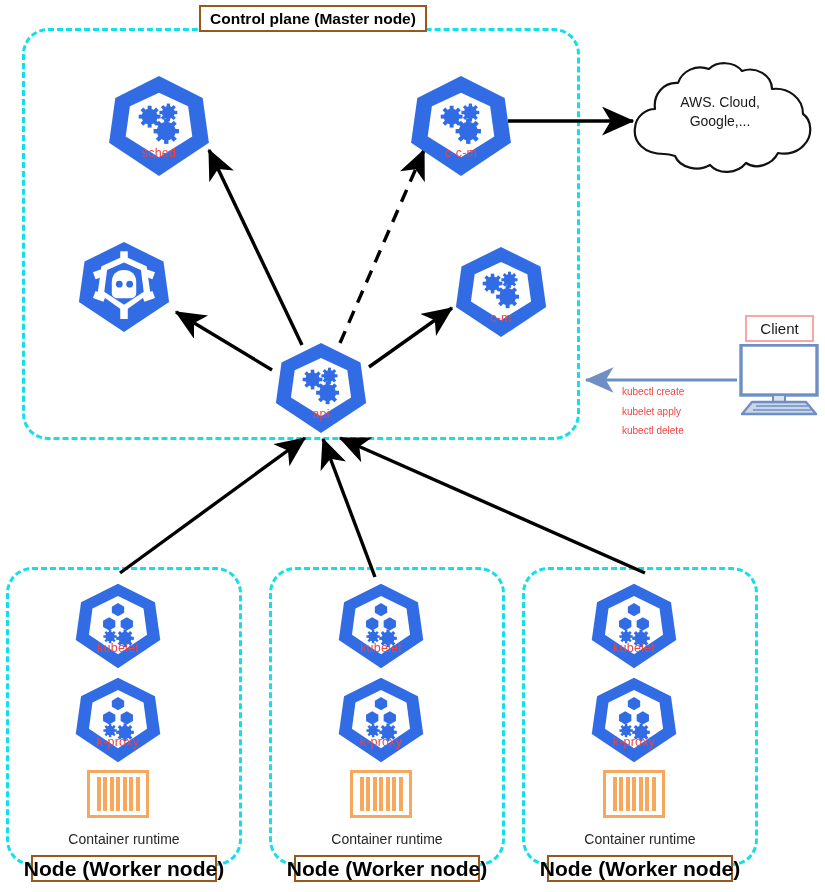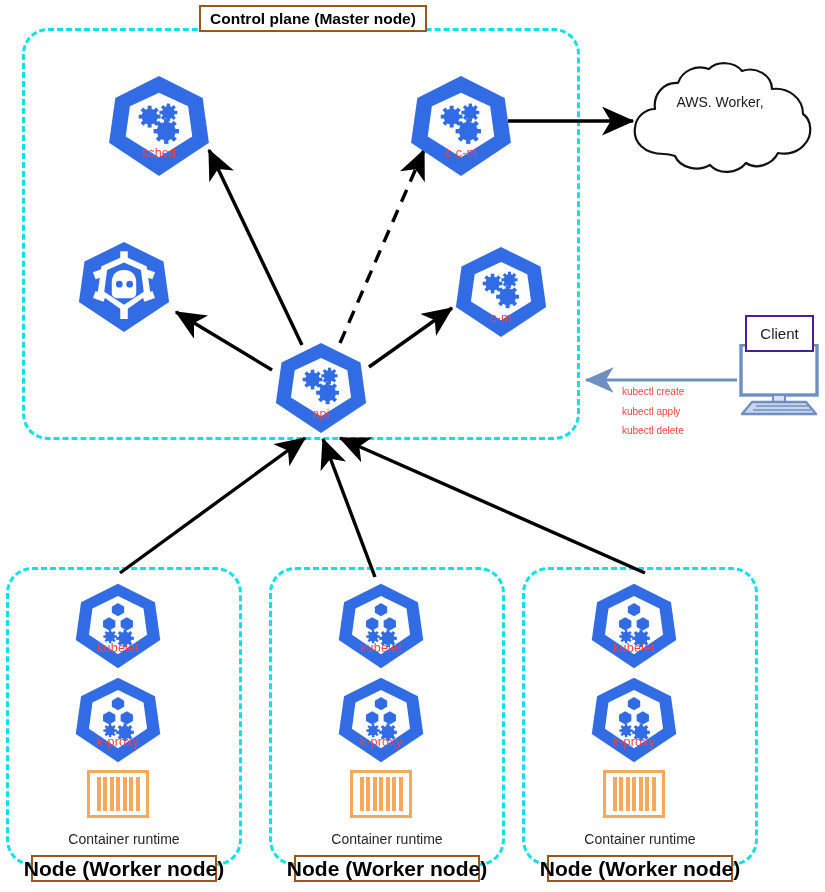--- a/index.html
+++ b/index.html
@@ -53,22 +53,22 @@
                  font-size:14px;color:#262626;z-index:5;}
   #runtime-label-0{left:24px;} #runtime-label-1{left:287px;} #runtime-label-2{left:540px;}
 
   
   #cloud-provider{position:absolute;left:620px;top:62px;width:200px;height:118px;z-index:5;}
   #cloud-provider svg{display:block;}
   #cloud-text{position:absolute;left:0;top:31px;width:200px;text-align:center;
               font-size:14px;line-height:19px;color:#1a1a1a;}
 
   
-  #client-title{position:absolute;left:745px;top:315px;width:69px;height:37px;
-                border:2px solid #4c1d95;background:#fff;box-sizing:border-box;
+  #client-title{position:absolute;left:745px;top:315px;width:69px;height:27px;
+                border:2px solid #fca5a5;background:#fff;box-sizing:border-box;
                 display:flex;align-items:center;justify-content:center;
                 font-size:15px;color:#1a1a1a;z-index:7;}
   #client-monitor{position:absolute;left:736px;top:344px;width:86px;height:72px;z-index:6;}
   #kubectl-commands{position:absolute;left:622px;top:382px;width:170px;
                     font-size:10px;line-height:19.5px;color:#ef4444;z-index:6;}
 
   
   #connectors{position:absolute;inset:0;z-index:3;pointer-events:none;}
 </style>
 </head>
@@ -293,37 +293,38 @@
 
   <div id="cloud-provider">
     <svg viewBox="0 0 200 118" width="200" height="118">
       <path d="M44,92 C24,92 13,80 15,66 C16,54 26,47 35,47 C33,32 44,20 58,21
                C62,9 76,2 89,7 C97,-1 114,-1 122,9 C136,4 152,13 152,27
                C168,25 183,36 183,52 C192,58 193,74 184,83 C178,90 168,93 158,91
                C152,103 136,108 126,101 C117,112 99,113 90,103
                C78,110 60,106 55,94 C52,93 48,92 44,92 Z" fill="#ffffff" stroke="#111111" stroke-width="2.2" stroke-linejoin="round"></path>
     </svg>
     <div id="cloud-text">
-      <div>AWS. Worker,</div>
+      <div>AWS. Cloud,</div>
+      <div>Google,...</div>
     </div>
   </div>
 
   <div id="client-title">Client</div>
   <svg id="client-monitor" viewBox="0 0 86 72" width="86" height="72">
     <rect x="5" y="1" width="76" height="50" fill="#ffffff" stroke="#6f8fc4" stroke-width="3.4"></rect>
     <rect x="37" y="51" width="12" height="7" fill="#d9e2f0" stroke="#6f8fc4" stroke-width="2"></rect>
     <path d="M16,58 L70,58 L80,70 L6,70 Z" fill="#c9d6ea" stroke="#6f8fc4" stroke-width="2.4" stroke-linejoin="round"></path>
     <g stroke="#6f8fc4" stroke-width="1.6">
       <line x1="20" y1="62" x2="72" y2="62"></line>
       <line x1="17" y1="66" x2="75" y2="66"></line>
     </g>
   </svg>
   <div id="kubectl-commands">
     <div>kubectl create</div>
-    <div>kubectl apply</div>
+    <div>kubelet apply</div>
     <div>kubectl delete</div>
   </div>
 
   <div class="k8s-node wk-kubelet" id="node-kubelet-0">
     <svg viewBox="0 0 100 100" width="88" height="88">
       <polygon points="50,2 92,23 98,66 50,98 2,66 8,23" fill="#326ce5"></polygon>
       <polygon points="50,16 79,30 83,60 50,82 17,60 21,30" fill="#ffffff"></polygon>
       <g fill="#326ce5">
         <path d="M50,24 L57,28 L57,35 L50,39 L43,35 L43,28 Z"></path>
         <path d="M40,40 L47,44 L47,51 L40,55 L33,51 L33,44 Z"></path>

